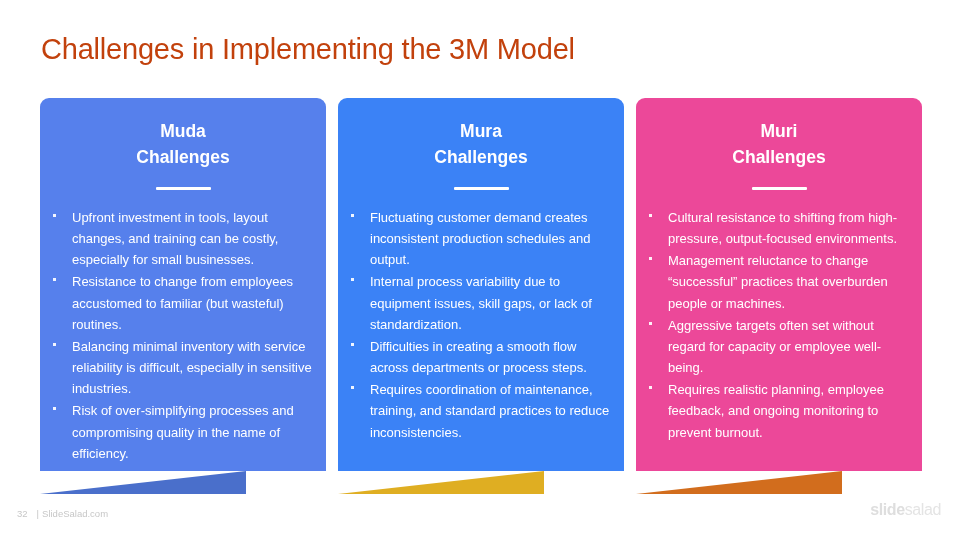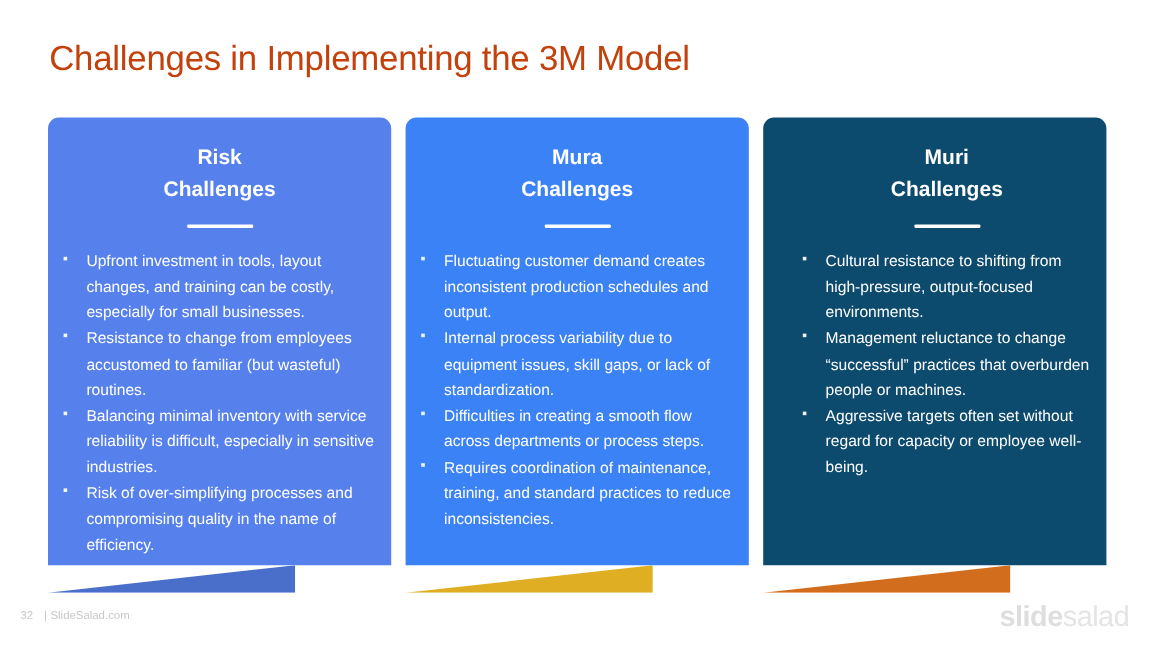--- a/index.html
+++ b/index.html
@@ -121,42 +121,42 @@
     white-space: nowrap;
     text-align: center;
   }
   #footer-left .pagenum { margin-right: 9px; }
   #footer-left .sep { margin-right: 3px; }
 
   #brand {
     position: absolute;
     right: 19px;
     top: 501px;
-    font-size: 24px;
+    font-size: 16px;
     color: #e2e2e2;
     letter-spacing: -0.4px;
     white-space: nowrap;
   }
   #brand .b1 { font-weight: bold; color: #dedede; }
   #brand .b2 { font-weight: 400; color: #e4e4e4; }
 </style>
 </head>
 <body>
 
 <div id="slide" style="background: rgb(255, 255, 255);">
 
   <div id="slide-title" style="color: #c2410c;">Challenges in Implementing the 3M Model</div>
 
   <div class="card-wrap c0">
     <div class="fold">
       <div class="tri" style="border-color: transparent transparent rgb(74, 111, 203);"></div>
     </div>
     <div class="card" style="background: rgb(86, 128, 236);">
       <div class="card-heading">
-        <span>Risk</span>
+        <span>Muda</span>
         <span class="l2">Challenges</span>
       </div>
       <div class="divider"></div>
       <ul class="bullets">
         <li><span class="bullet-mark"></span><span>Upfront investment in tools, layout changes, and training can be costly, especially for small businesses.</span></li>
         <li><span class="bullet-mark"></span><span>Resistance to change from employees accustomed to familiar (but wasteful) routines.</span></li>
         <li><span class="bullet-mark"></span><span>Balancing minimal inventory with service reliability is difficult, especially in sensitive industries.</span></li>
         <li><span class="bullet-mark"></span><span>Risk of over-simplifying processes and compromising quality in the name of efficiency.</span></li>
       </ul>
     </div>
@@ -178,30 +178,31 @@
         <li><span class="bullet-mark"></span><span>Difficulties in creating a smooth flow across departments or process steps.</span></li>
         <li><span class="bullet-mark"></span><span>Requires coordination of maintenance, training, and standard practices to reduce inconsistencies.</span></li>
       </ul>
     </div>
   </div>
 
   <div class="card-wrap c2">
     <div class="fold">
       <div class="tri" style="border-color: transparent transparent rgb(210, 109, 29);"></div>
     </div>
-    <div class="card" style="background: #0c4a6e; padding-left: 20px;">
+    <div class="card" style="background: #ec4899;">
       <div class="card-heading">
         <span>Muri</span>
         <span class="l2">Challenges</span>
       </div>
       <div class="divider"></div>
       <ul class="bullets">
         <li><span class="bullet-mark"></span><span>Cultural resistance to shifting from high-pressure, output-focused environments.</span></li>
         <li><span class="bullet-mark"></span><span>Management reluctance to change “successful” practices that overburden people or machines.</span></li>
         <li><span class="bullet-mark"></span><span>Aggressive targets often set without regard for capacity or employee well-being.</span></li>
+        <li><span class="bullet-mark"></span><span>Requires realistic planning, employee feedback, and ongoing monitoring to prevent burnout.</span></li>
       </ul>
     </div>
   </div>
 
   <div id="footer-left">
     <span class="pagenum">32</span><span class="sep">|</span><span>SlideSalad.com</span>
   </div>
 
   <div id="brand">
     <span class="b1">slide</span><span class="b2">salad</span>

